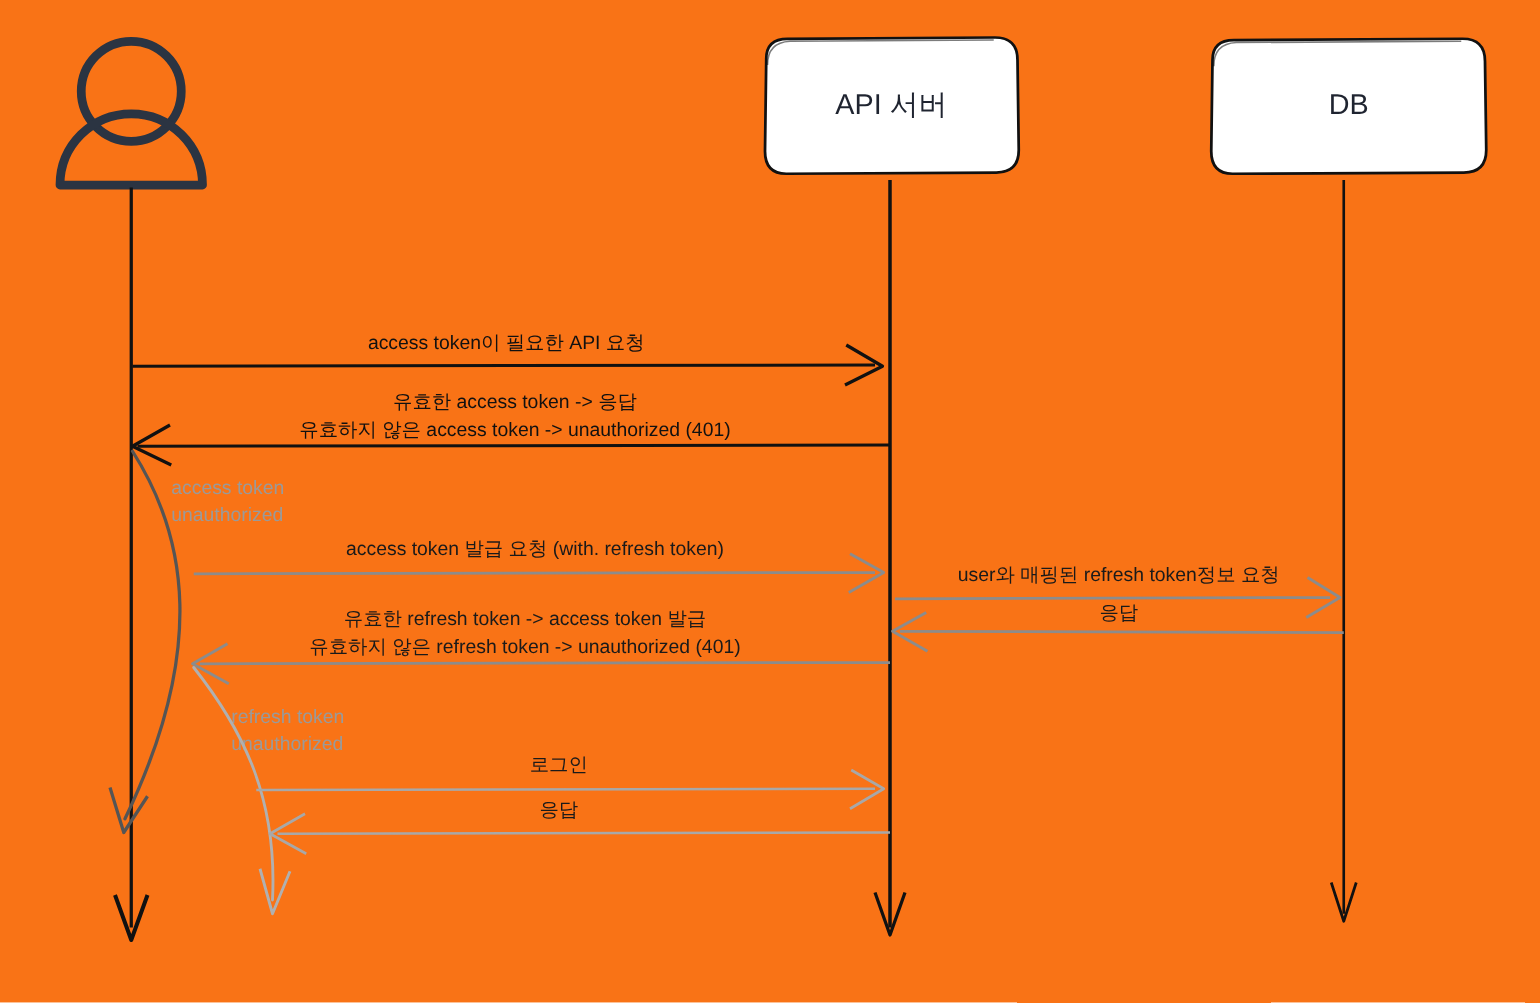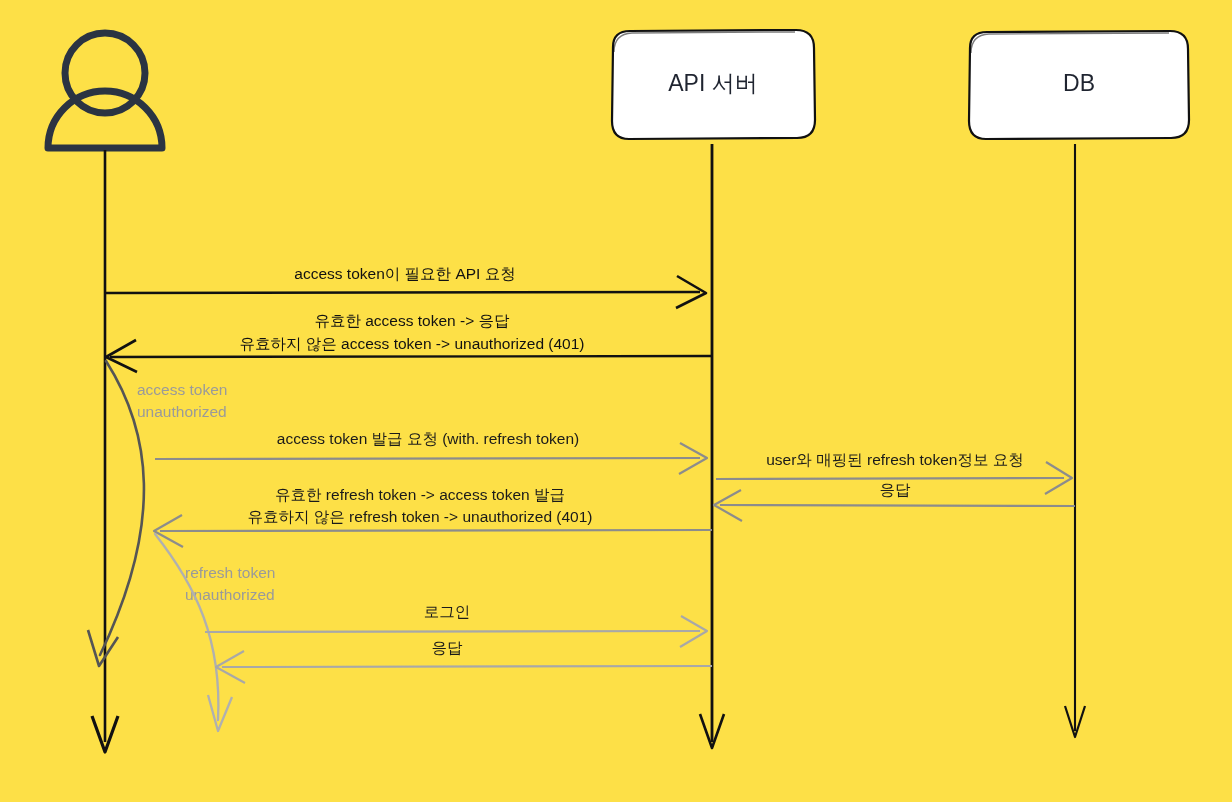--- a/index.html
+++ b/index.html
@@ -10,21 +10,21 @@
   body {
     width: 1232px;
     height: 802px;
     overflow: hidden;
     font-family: "Liberation Sans", "DejaVu Sans", sans-serif;
   }
   #diagram-root {
     position: relative;
     width: 1232px;
     height: 802px;
-    background: #fde047;
+    background: #f97316;
   }
   svg#sequence-canvas {
     position: absolute;
     left: 0;
     top: 0;
     width: 1232px;
     height: 802px;
     display: block;
   }
   .lbl {

